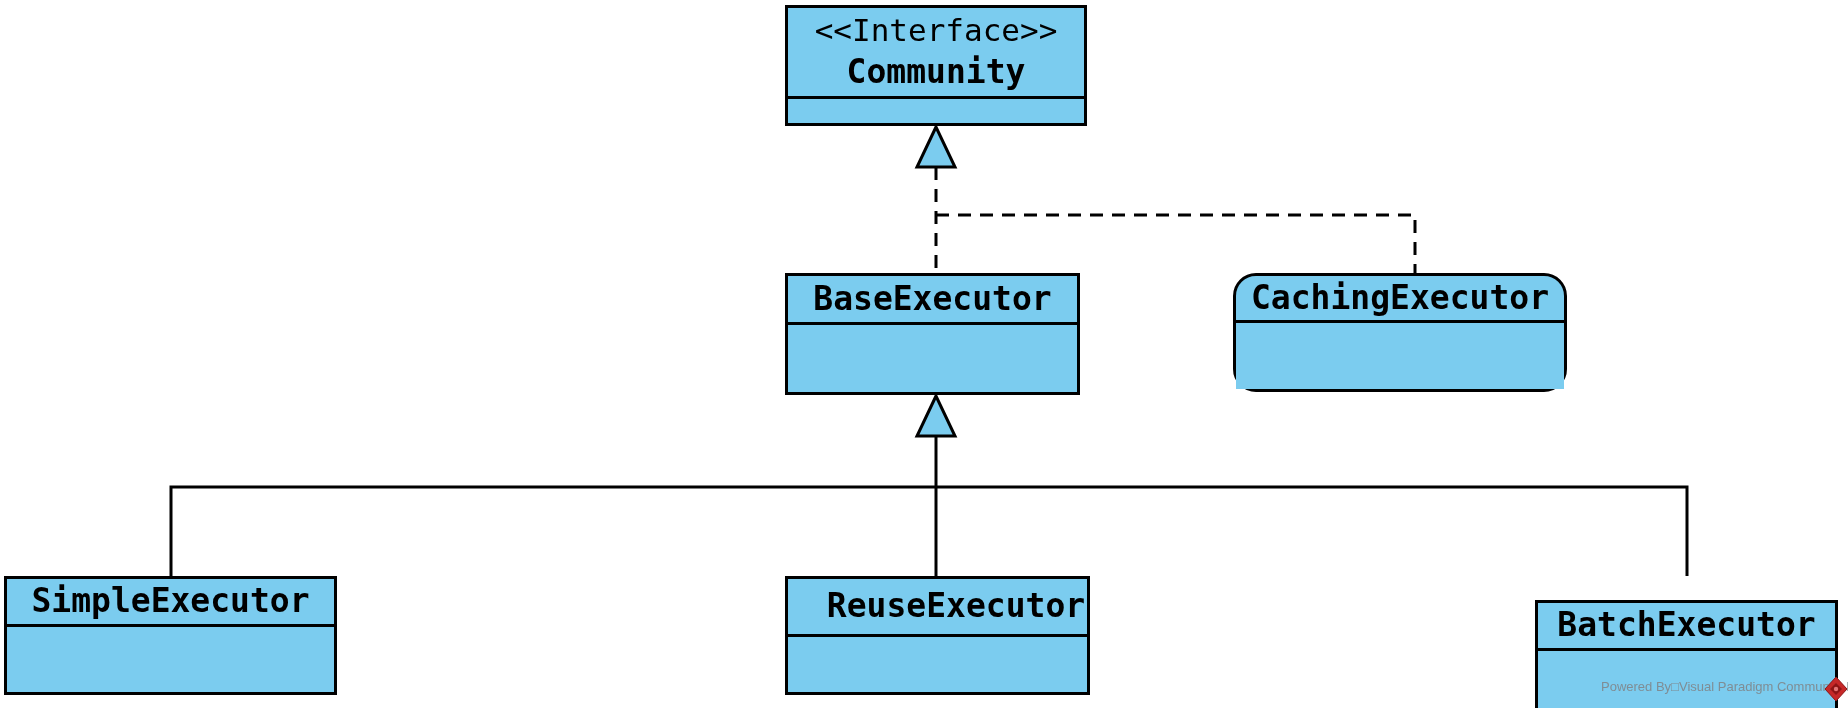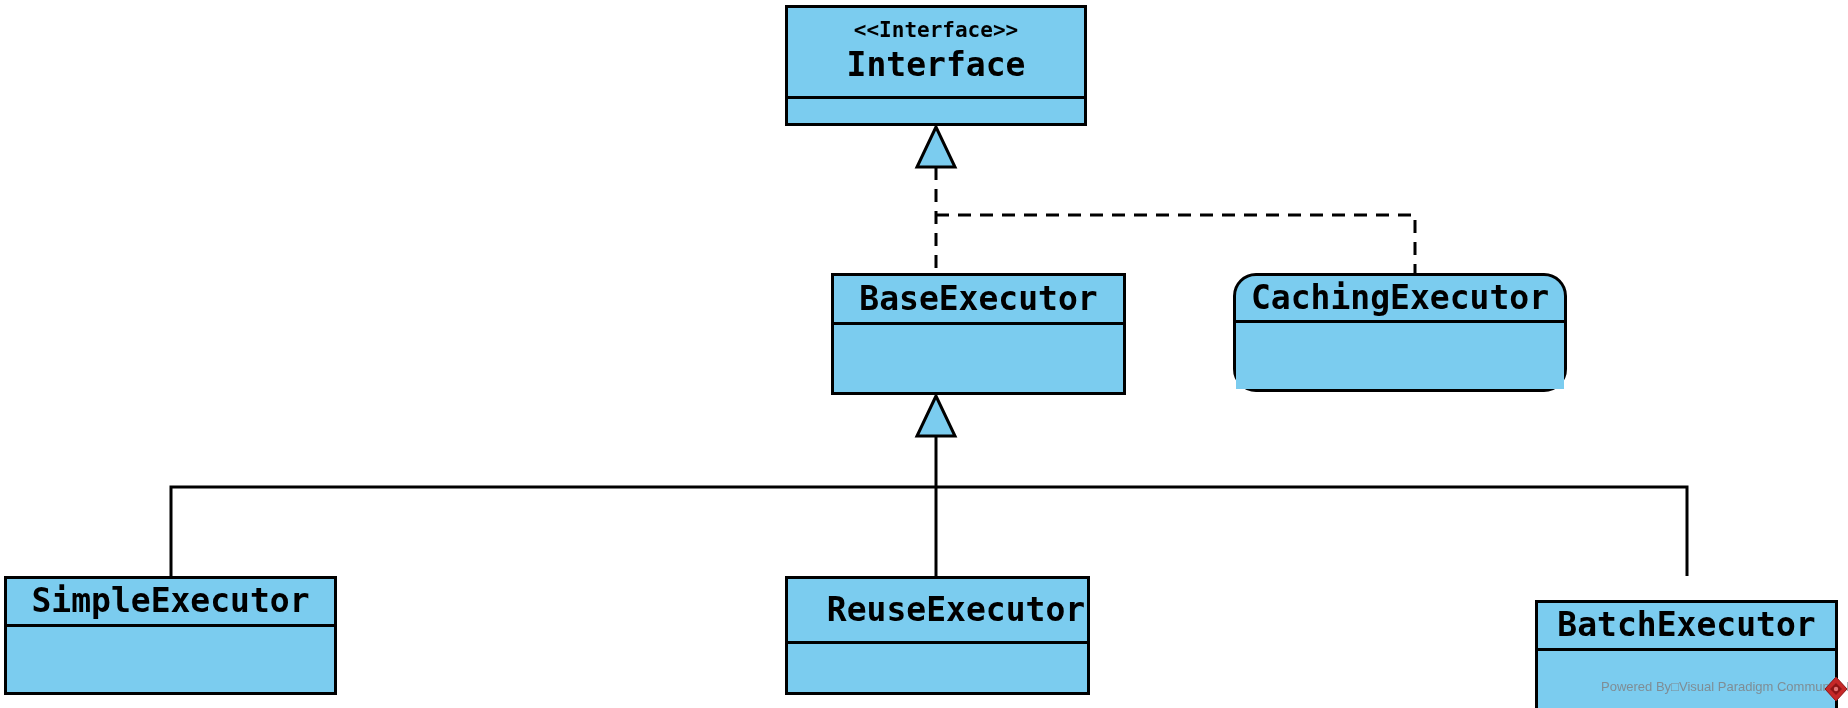--- a/index.html
+++ b/index.html
@@ -33,22 +33,22 @@
   .uml-class .title {
     box-sizing: border-box;
     flex: 0 0 auto;
     display: flex;
     flex-direction: column;
     align-items: center;
     justify-content: center;
     color: #000000;
   }
   .uml-class .stereotype {
-    font-size: 21px;
-    font-weight: bold;
+    font-size: 31px;
+    font-weight: normal;
     line-height: 1.28;
     white-space: nowrap;
   }
   .uml-class .name {
     font-size: 33px;
     font-weight: bold;
     line-height: 1.28;
     white-space: nowrap;
   }
   .uml-class .compartment {
@@ -94,26 +94,26 @@
     <path d="M 936 436 L 936 576" fill="none" stroke="#000000" stroke-width="3"></path>
     
     <path d="M 171 576 L 171 487 L 1687 487 L 1687 576" fill="none" stroke="#000000" stroke-width="3"></path>
     
     <polygon points="936,396 917,436 955,436" fill="#7bccef" stroke="#000000" stroke-width="3"></polygon>
   </svg>
 
   <div class="uml-class" style="left:785px; top:5px; width:302px; height:121px;">
     <div class="title" style="height:88px;">
       <div class="stereotype">&lt;&lt;Interface&gt;&gt;</div>
-      <div class="name">Interface</div>
+      <div class="name">Community</div>
     </div>
     <div class="compartment"></div>
   </div>
 
-  <div class="uml-class" style="left:785px; top:273px; width:295px; height:122px;margin-left:46px;">
+  <div class="uml-class" style="left:785px; top:273px; width:295px; height:122px;">
     <div class="title" style="height:46px;">
       <div class="name">BaseExecutor</div>
     </div>
     <div class="compartment"></div>
   </div>
 
   <div class="uml-class" style="left:1233px; top:273px; width:334px; height:119px;border-radius:23px;">
     <div class="title" style="height:44px;">
       <div class="name">CachingExecutor</div>
     </div>
@@ -121,21 +121,21 @@
   </div>
 
   <div class="uml-class" style="left:4px; top:576px; width:333px; height:119px;">
     <div class="title" style="height:45px;">
       <div class="name">SimpleExecutor</div>
     </div>
     <div class="compartment"></div>
   </div>
 
   <div class="uml-class" style="left:785px; top:576px; width:305px; height:119px;">
-    <div class="title" style="height:62px;padding-left:37px;">
+    <div class="title" style="height:55px;padding-left:37px;">
       <div class="name">ReuseExecutor</div>
     </div>
     <div class="compartment"></div>
   </div>
 
   <div class="uml-class" style="left:1535px; top:600px; width:303px; height:119px;">
     <div class="title" style="height:45px;">
       <div class="name">BatchExecutor</div>
     </div>
     <div class="compartment"></div>

